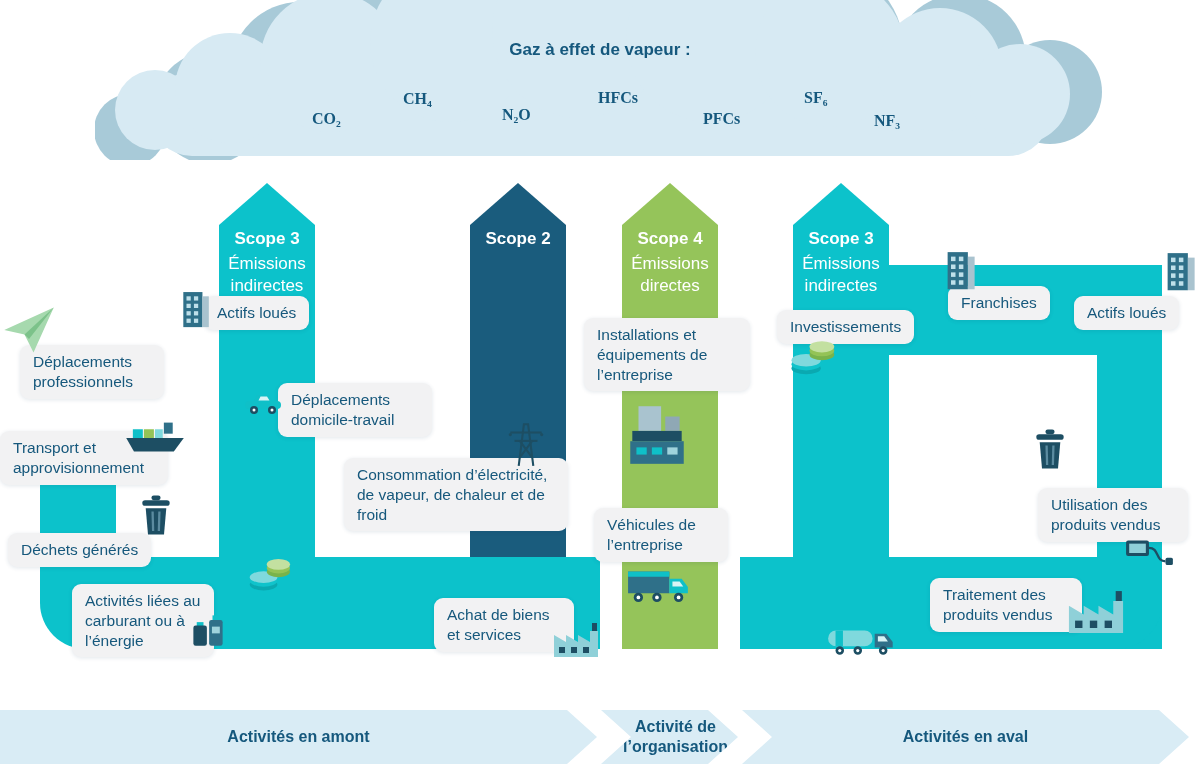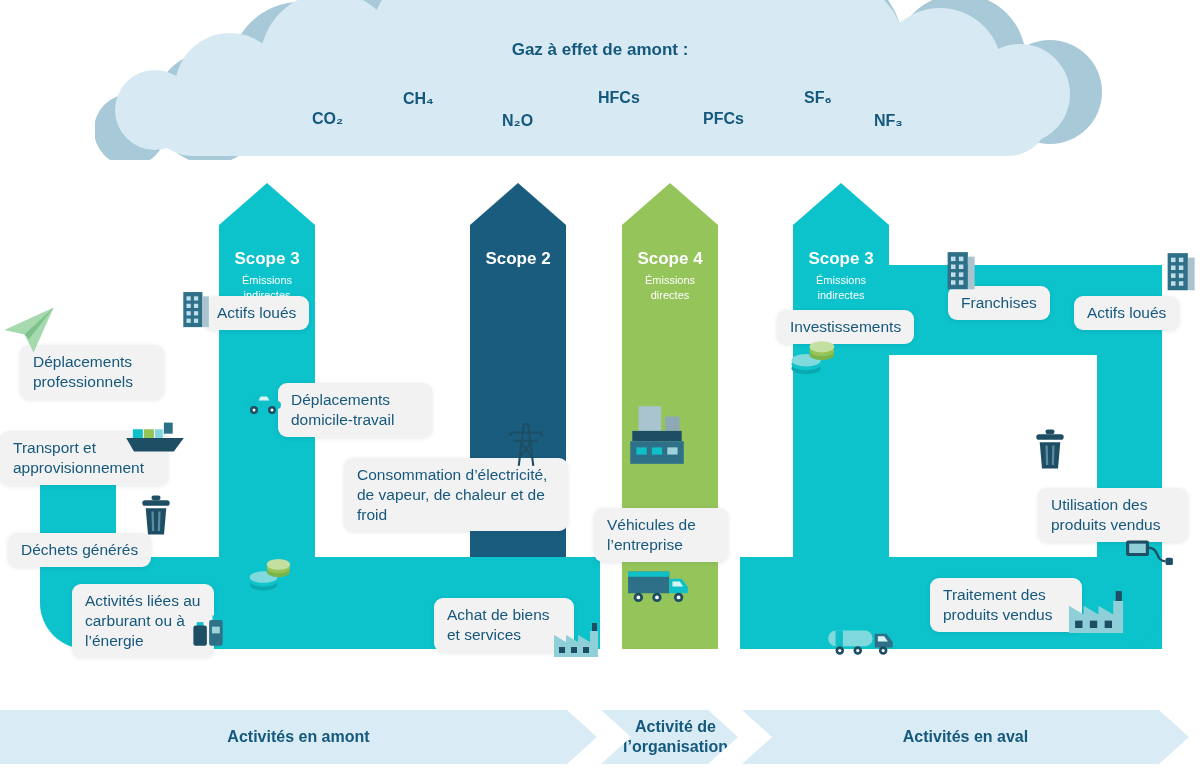--- a/index.html
+++ b/index.html
@@ -4,30 +4,30 @@
 <style>
   * { margin:0; padding:0; box-sizing:border-box; }
   html,body { background:#fff; }
   body { font-family:"Liberation Sans","DejaVu Sans",sans-serif; }
   .stage { position:relative; width:1200px; height:767px; background:#fff; overflow:hidden; }
 
   .cloud-svg { position:absolute; left:95px; top:0; z-index:0; }
   .cloud-title { position:absolute; left:440px; top:40px; width:320px; text-align:center;
                  font-weight:bold; font-size:17px; color:#15587d; z-index:2; }
   .gas { position:absolute; font-weight:bold; font-size:16px; color:#15587d; z-index:2;
-         font-family:Liberation Sans, sans-serif; white-space:nowrap; }
+         font-family:Liberation Serif, serif; white-space:nowrap; }
 
   .col { position:absolute; top:183px; width:96px; z-index:1; color:#fff; text-align:center;
          clip-path:polygon(50% 0, 100% 42px, 100% 100%, 0 100%, 0 42px); }
   .col.teal  { background:#0cc2cb; }
   .col.dark  { background:#1a5c7d; }
   .col.green { background:#95c45a; }
-  .col-head { margin-top:66px; padding:0 4px; }
+  .col-head { margin-top:46px; padding:0 4px; }
   .col-title { font-weight:bold; font-size:17px; margin-bottom:4px; }
-  .col-sub { font-size:11px; line-height:1.32; }
+  .col-sub { font-size:17px; line-height:1.32; }
 
   .band { position:absolute; background:#0cc2cb; z-index:1; }
 
   .pill { position:absolute; background:#f2f2f3; border-radius:9px; padding:7px 13px;
           color:#16587c; font-size:15.5px; line-height:1.28; z-index:5;
           box-shadow:0 1px 4px rgba(20,60,90,.12); }
   .pill.nw { white-space:nowrap; }
 
   .icon { position:absolute; z-index:6; }
 
@@ -176,24 +176,24 @@
         <circle cx="135" cy="88" r="55"></circle>
         <circle cx="235" cy="62" r="70"></circle>
       <circle cx="355" cy="42" r="80"></circle>
         <circle cx="485" cy="30" r="88"></circle>
         <circle cx="615" cy="38" r="84"></circle>
       <circle cx="735" cy="52" r="75"></circle>
         <circle cx="845" cy="70" r="62"></circle>
         <circle cx="925" cy="94" r="50"></circle>
     </g>
   </svg>
-  <div class="cloud-title">Gaz à effet de amont :</div>
+  <div class="cloud-title">Gaz à effet de vapeur :</div>
   <div class="gas" style="left:312px; top:110px">CO₂</div>
   <div class="gas" style="left:403px; top:90px">CH₄</div>
-  <div class="gas" style="left:502px; top:112px">N₂O</div>
+  <div class="gas" style="left:502px; top:106px">N₂O</div>
   <div class="gas" style="left:598px; top:89px">HFCs</div>
   <div class="gas" style="left:703px; top:110px">PFCs</div>
   <div class="gas" style="left:804px; top:89px">SF₆</div>
   <div class="gas" style="left:874px; top:112px">NF₃</div>
 
   <div class="col teal" style="left:219px; height:466px">
     <div class="col-head">
       <div class="col-title">Scope 3</div>
       <div class="col-sub">Émissions indirectes</div>
     </div>
@@ -259,20 +259,21 @@
   <div class="pill" style="left:434px; top:598px; width:140px">Achat de biens et services</div>
   <svg class="icon" style="left:550px; top:620px" width="52" height="40">
       <use href="#sym-factory"></use>
     </svg>
 
   <div class="pill" style="left:344px; top:458px; width:224px">Consommation d’électricité, de vapeur, de chaleur et de froid</div>
   <svg class="icon" style="left:506px; top:420px" width="40" height="48">
       <use href="#sym-pylon"></use>
     </svg>
 
+  <div class="pill" style="left:584px; top:318px; width:166px">Installations et équipements de l’entreprise</div>
   <svg class="icon" style="left:624px; top:398px" width="66" height="72">
       <use href="#sym-machines"></use>
     </svg>
 
   <div class="pill" style="left:594px; top:508px; width:134px">Véhicules de l’entreprise</div>
   <svg class="icon" style="left:626px; top:565px" width="66" height="40">
       <use href="#sym-truck"></use>
     </svg>
 
   <div class="pill nw" style="left:948px; top:286px">Franchises</div>

